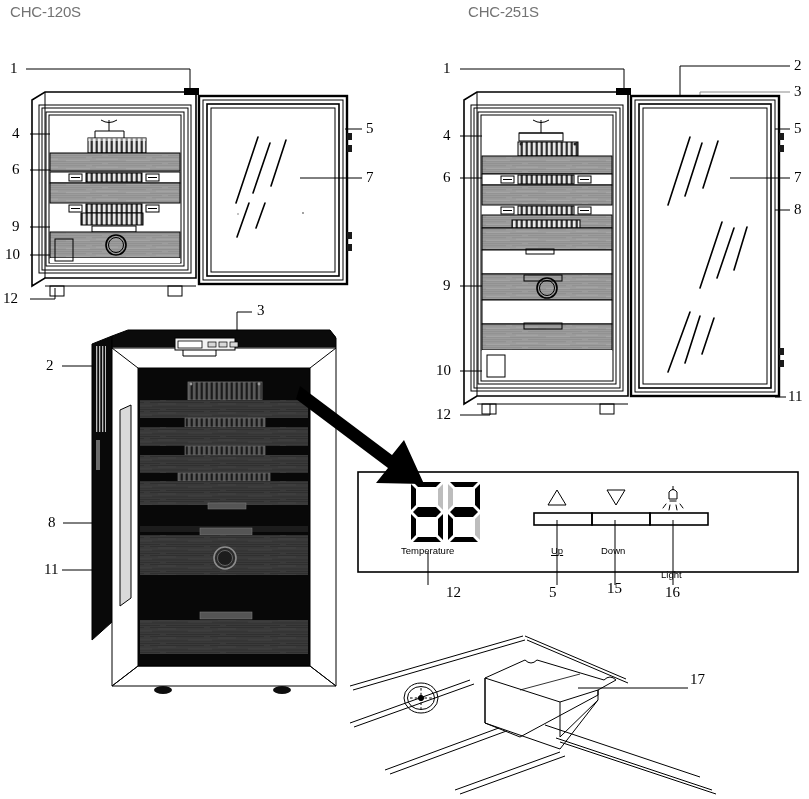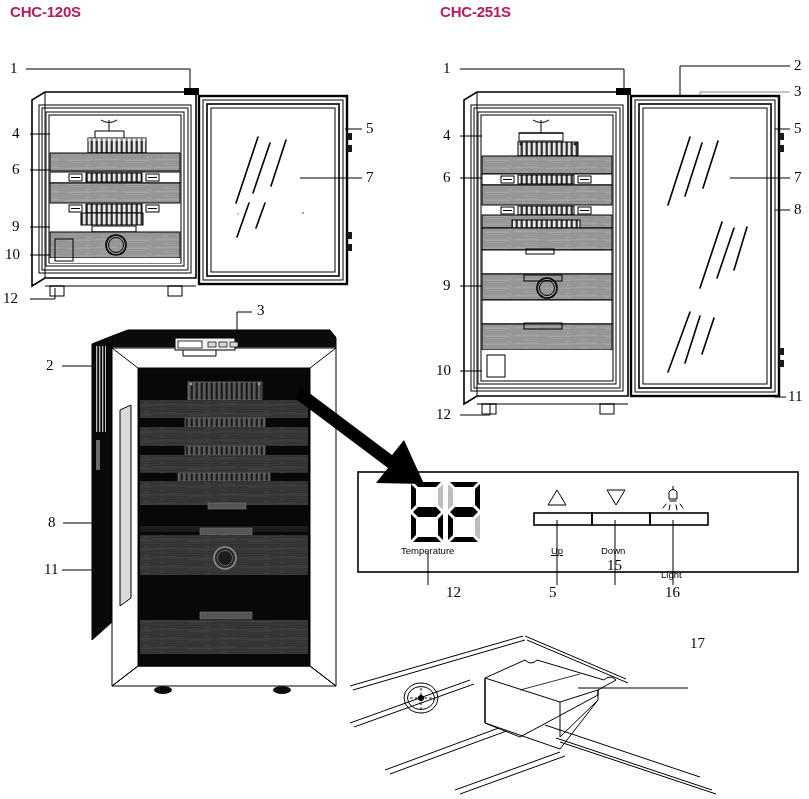--- a/index.html
+++ b/index.html
@@ -16,24 +16,24 @@
     overflow: hidden;
   }
   #page-root {
     position: relative;
     width: 809px;
     height: 799px;
   }
   .model-title {
     position: absolute;
     font-family: "Liberation Sans", sans-serif;
-    font-weight: bold;
+    font-weight: normal;
     font-size: 15px;
     letter-spacing: -0.2px;
-    color: #be185d;
+    color: #737373;
     white-space: nowrap;
   }
   .callout {
     position: absolute;
     font-family: "Liberation Serif", serif;
     font-size: 15px;
     color: #000;
     white-space: nowrap;
     line-height: 1;
   }
@@ -57,21 +57,21 @@
   .thin { stroke: #000; stroke-width: 1; fill: none; }
   .med  { stroke: #000; stroke-width: 1.6; fill: none; }
   .thick{ stroke: #000; stroke-width: 2.4; fill: none; }
 </style>
 </head>
 <body>
 
 <div id="page-root">
 
   <div class="model-title" style="left:10px; top:3px;">CHC-120S</div>
-  <div class="model-title" style="left:440px; top:3px;">CHC-251S</div>
+  <div class="model-title" style="left:468px; top:3px;">CHC-251S</div>
 
   <svg class="layer" viewBox="0 0 809 799">
     <defs>
 
       <pattern id="wood" width="60" height="8" patternUnits="userSpaceOnUse">
         <rect width="60" height="8" fill="#9c9c9c"></rect>
         <path d="M0 1.5 H60 M0 3.6 H42 M48 3.6 H60 M0 5.7 H26 M32 5.7 H60" stroke="#868686" stroke-width="0.6" fill="none"></path>
         <path d="M6 0.7 H30 M36 7.2 H58" stroke="#b0b0b0" stroke-width="0.5" fill="none"></path>
       </pattern>
       <pattern id="woodDark" width="60" height="9" patternUnits="userSpaceOnUse">
@@ -541,26 +541,26 @@
   <div>
     <div class="callout" style="left:257px; top:303px;">3</div>
     <div class="callout" style="left:46px;  top:358px;">2</div>
     <div class="callout" style="left:48px;  top:515px;">8</div>
     <div class="callout" style="left:44px;  top:562px;">11</div>
   </div>
 
   <div>
     <div class="callout" style="left:446px; top:585px;">12</div>
     <div class="callout" style="left:549px; top:585px;">5</div>
-    <div class="callout" style="left:607px; top:558px;">15</div>
+    <div class="callout" style="left:607px; top:581px;">15</div>
     <div class="callout" style="left:665px; top:585px;text-align:center;">16</div>
   </div>
 
   <div>
-    <div class="callout" style="left:690px; top:636px;">17</div>
+    <div class="callout" style="left:690px; top:672px;">17</div>
   </div>
 
   <div class="panel-label" style="left:401px; top:546px;">Temperature</div>
   <div class="panel-label" style="left:551px; top:546px;text-decoration:underline;">Up</div>
   <div class="panel-label" style="left:601px; top:546px;">Down</div>
   <div class="panel-label" style="left:661px; top:546px;margin-top:24px;">Light</div>
 
 </div>
 
 </body></html>

